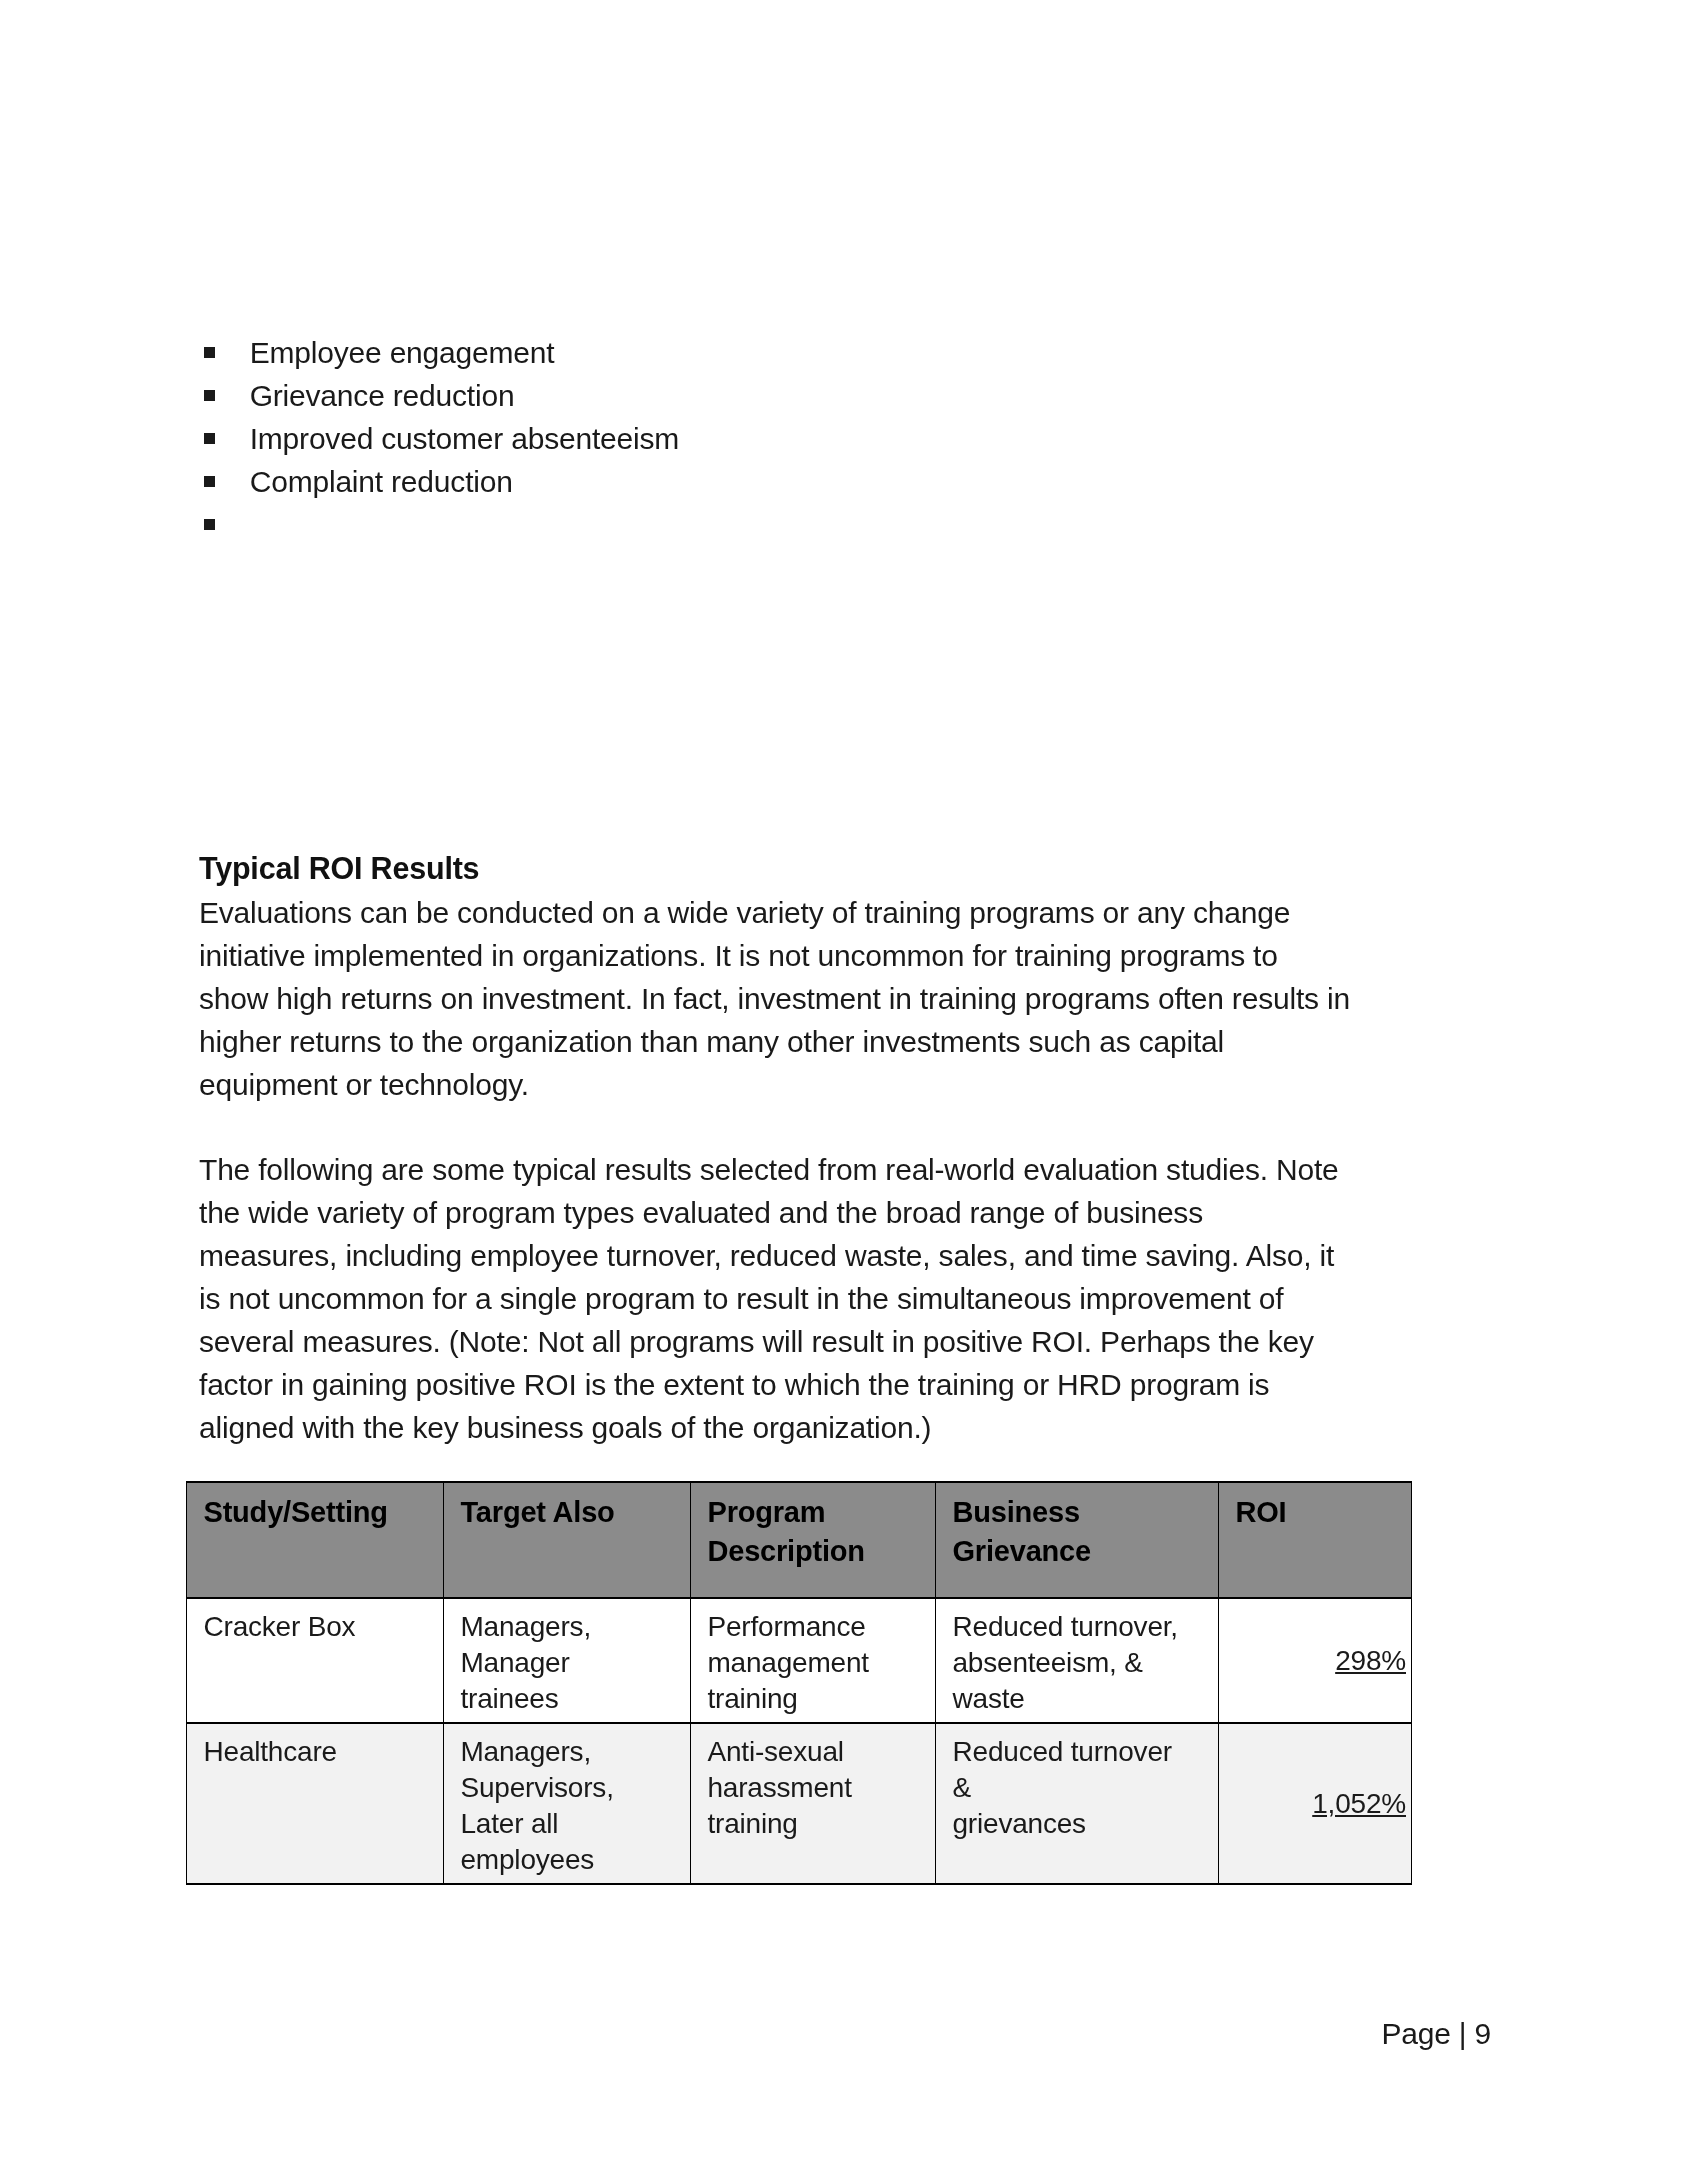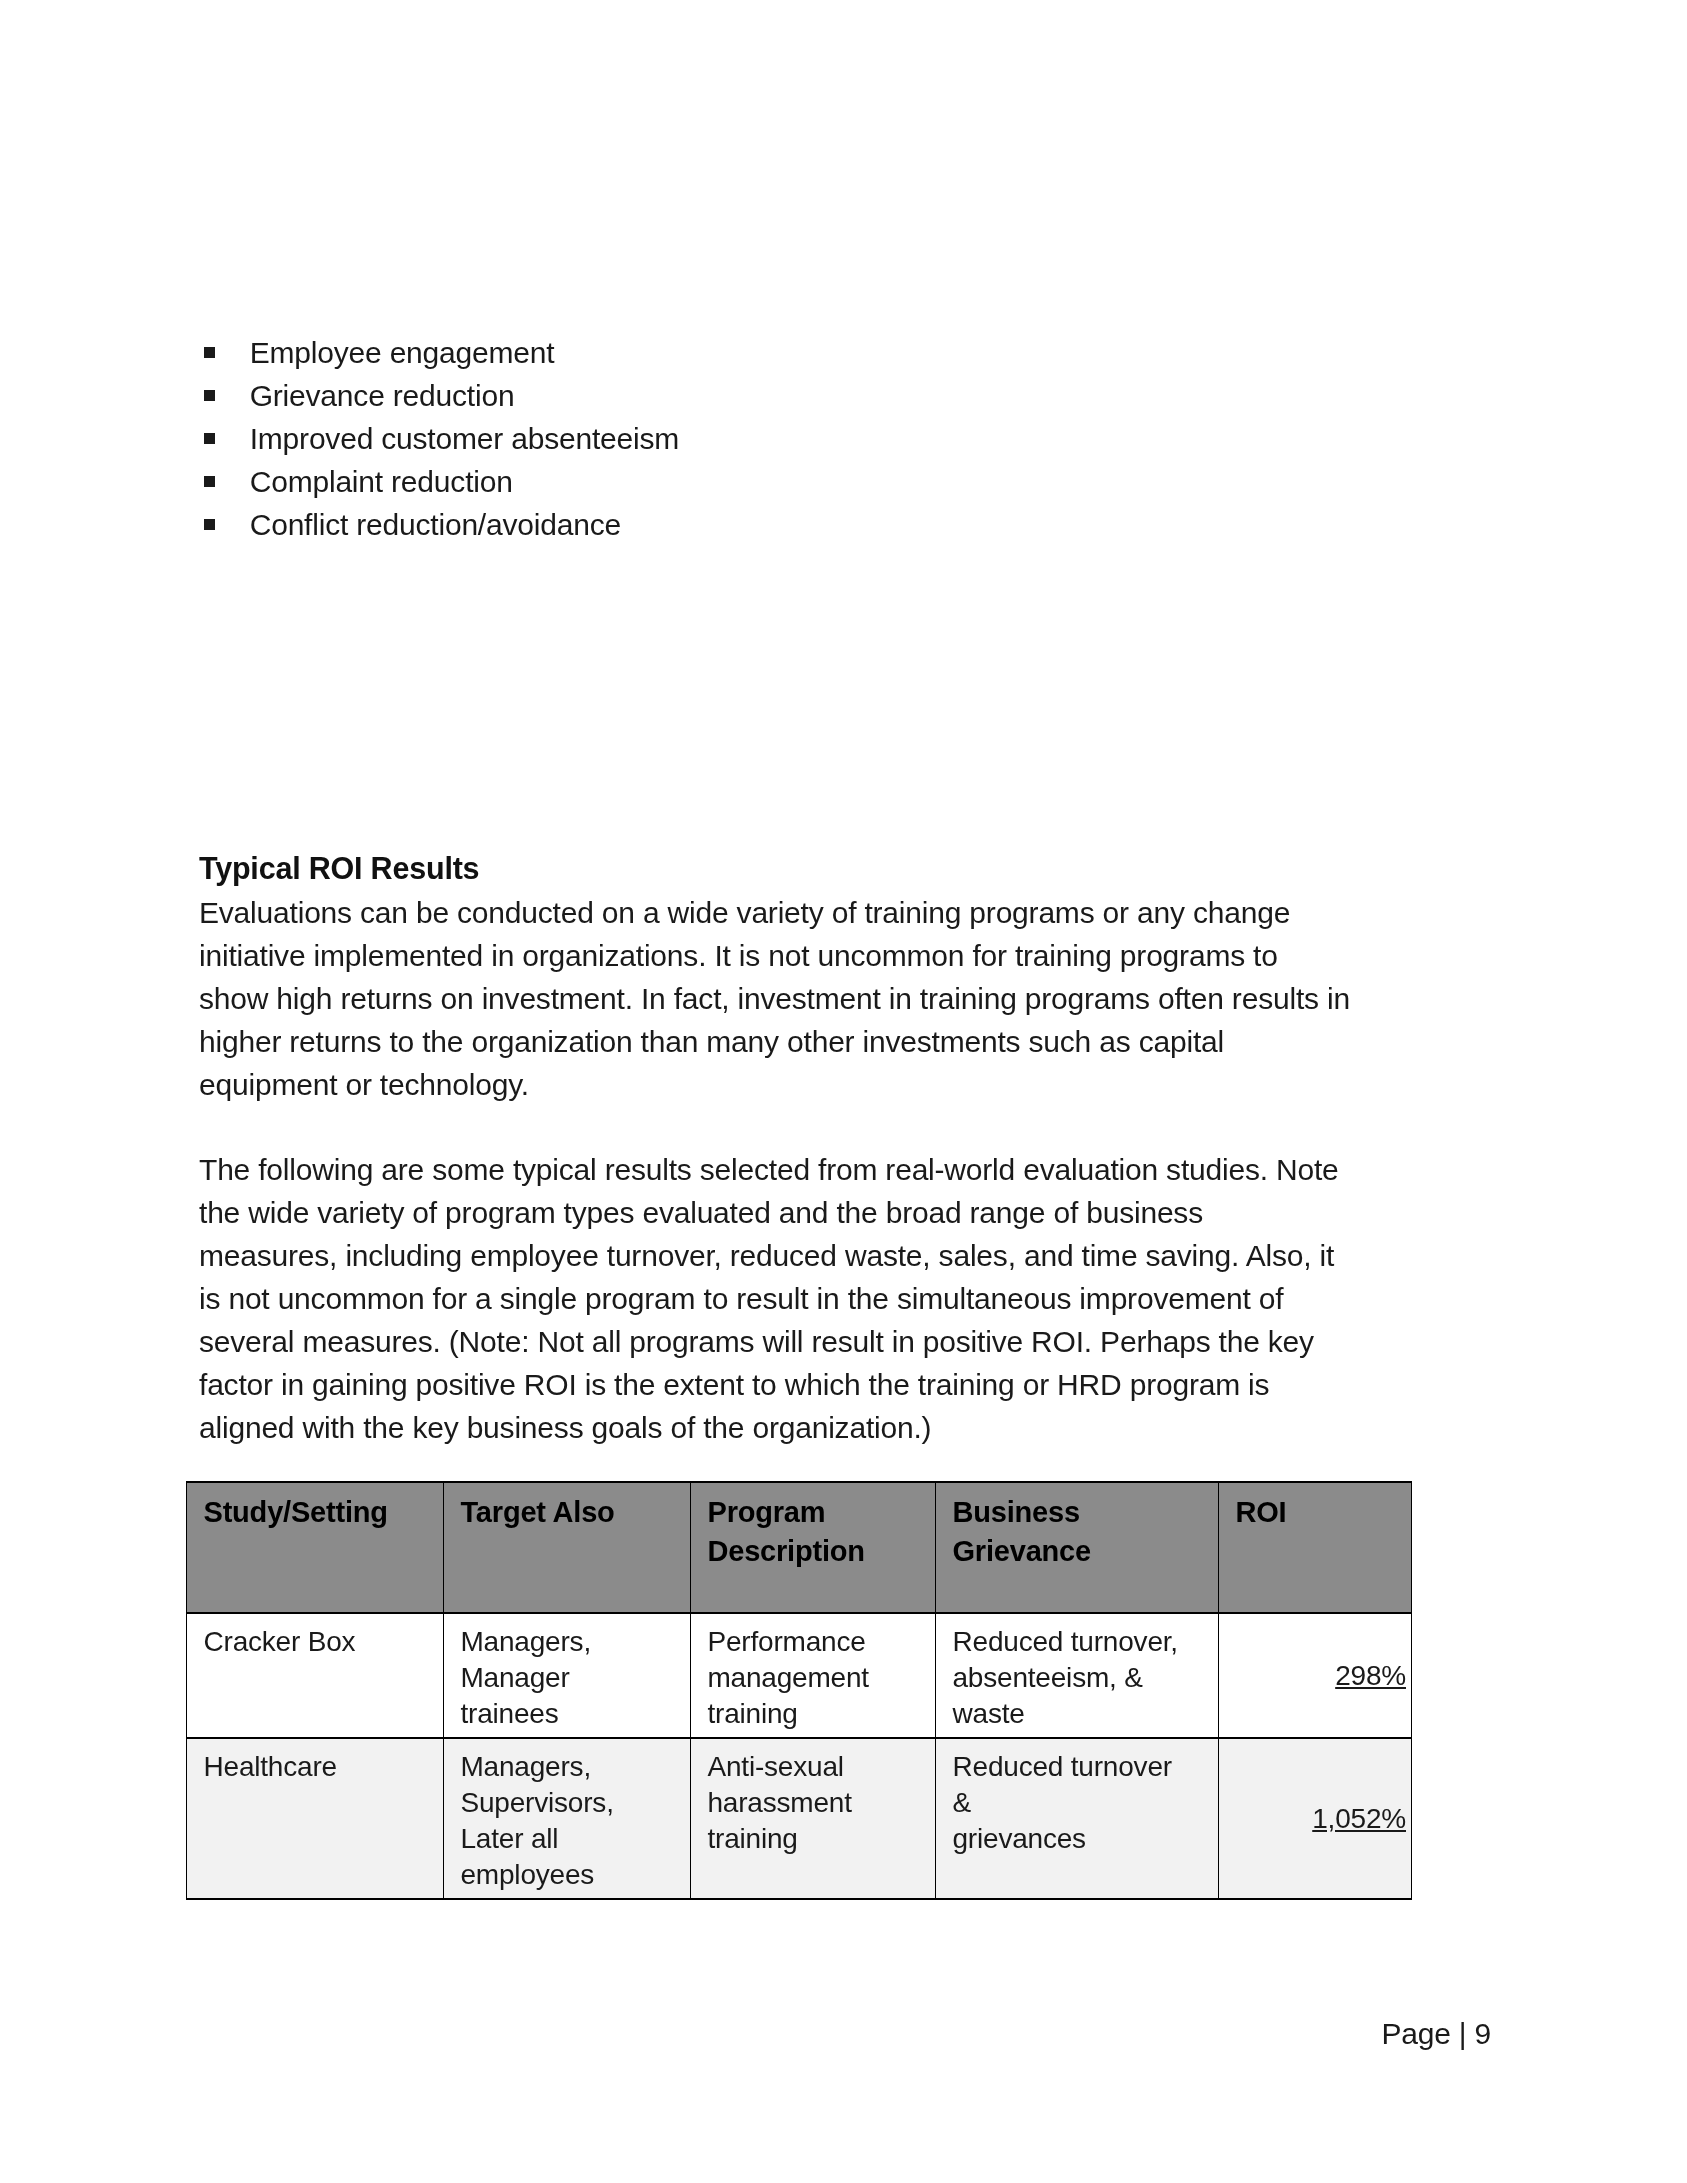--- a/index.html
+++ b/index.html
@@ -73,21 +73,21 @@
     vertical-align: top;
     text-align: left;
     padding: 10px 10px 5px 16.5px;
     white-space: pre-line;
     overflow: hidden;
   }
   .roi-table th {
     background: var(--tbl-header-bg, #8b8b8b);
     color: #000000;
     font-weight: bold;
-    height: 131px;
+    height: 116px;
     line-height: 39px;
     font-size: 29px;
   }
   .roi-table tbody tr.row-0 td { height: 119px; background: #ffffff; }
   .roi-table tbody tr.row-1 td { height: 155px; background: var(--tbl-alt-bg, #f2f2f2); }
   .roi-table td.roi-cell {
     vertical-align: middle;
     text-align: right;
     padding-left: 5px;
     padding-right: 5px;
@@ -125,21 +125,20 @@
     <li>
       <span class="bullet-marker"></span>
       <span class="body-text">Improved customer absenteeism</span>
     </li>
     <li>
       <span class="bullet-marker"></span>
       <span class="body-text">Complaint reduction</span>
     </li>
     <li>
       <span class="bullet-marker"></span>
-      <span class="body-text">Conflict reduction/avoidance</span>
     </li>
   </ul>
 
   <h2 class="section-heading">Typical ROI Results</h2>
 
   <p class="body-text multiline para1">Evaluations can be conducted on a wide variety of training programs or any change
 initiative implemented in organizations. It is not uncommon for training programs to
 show high returns on investment. In fact, investment in training programs often results in
 higher returns to the organization than many other investments such as capital
 equipment or technology.</p>

